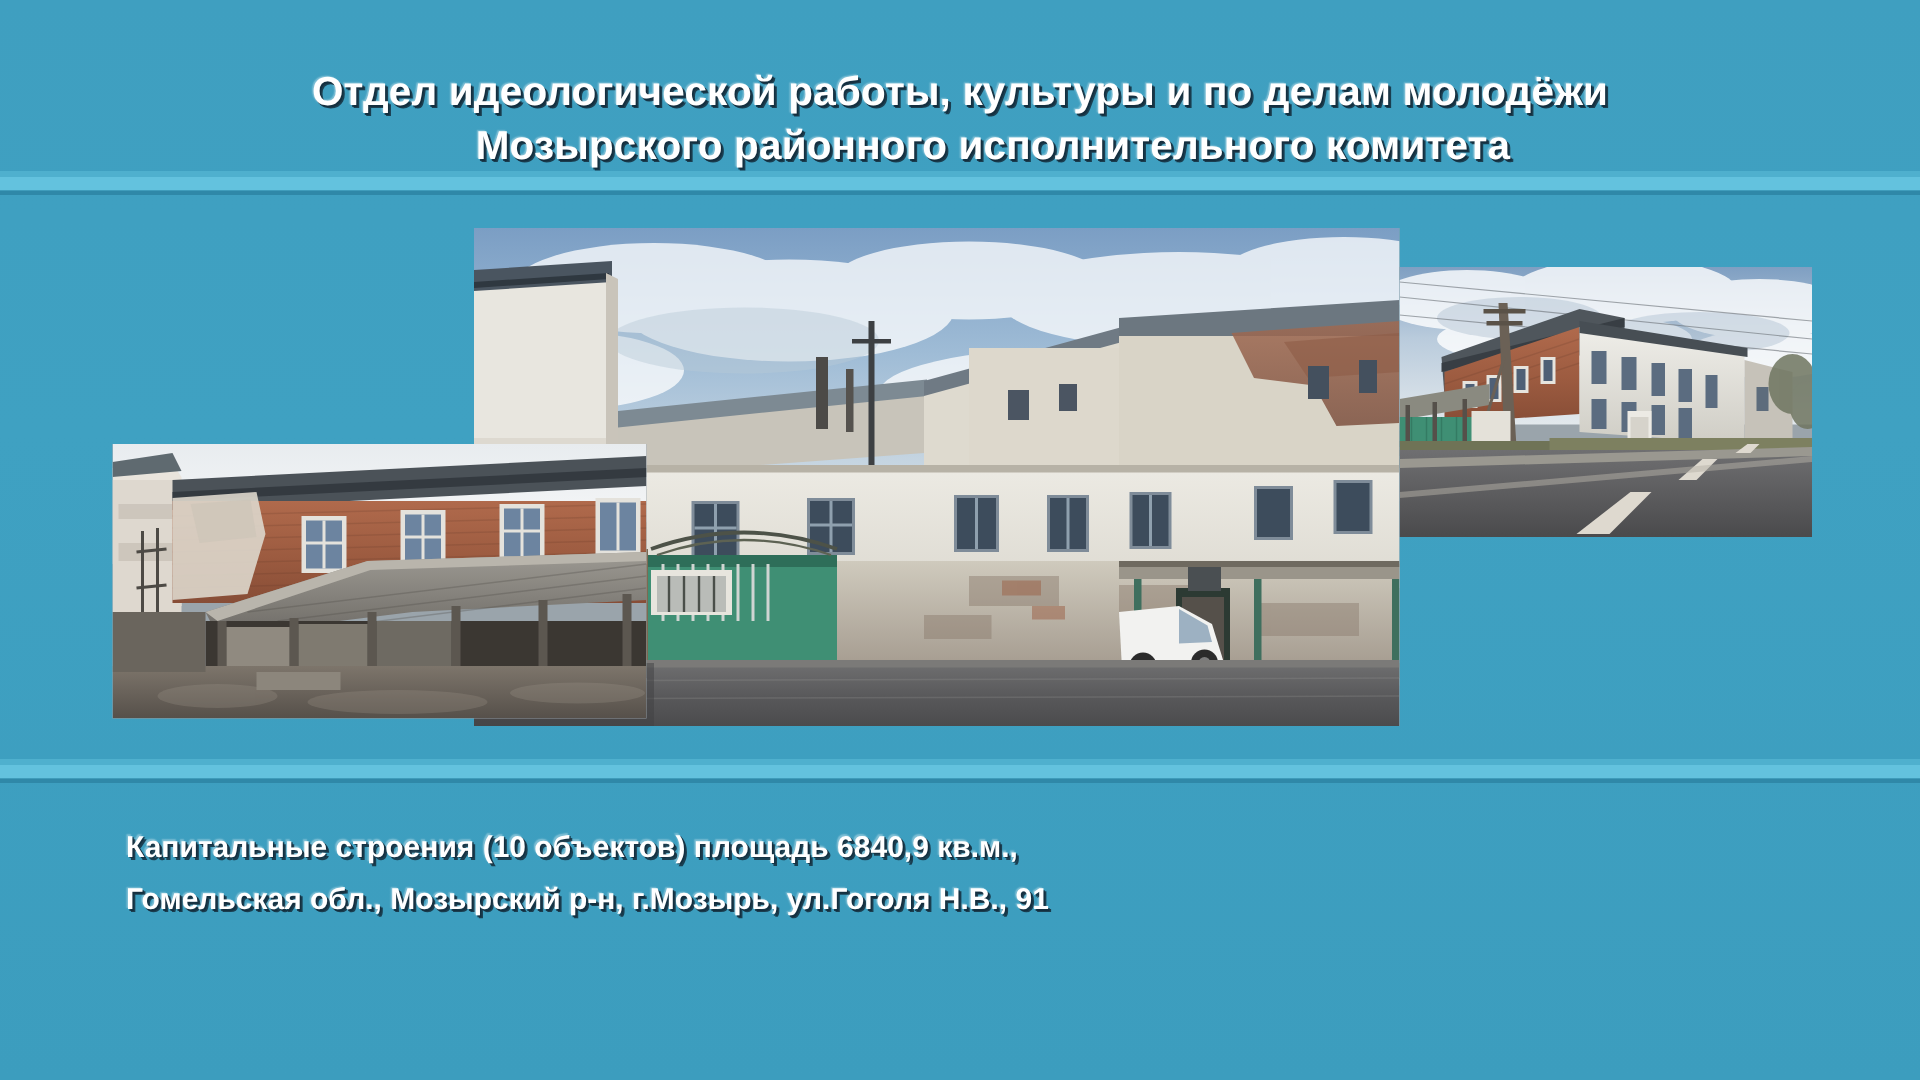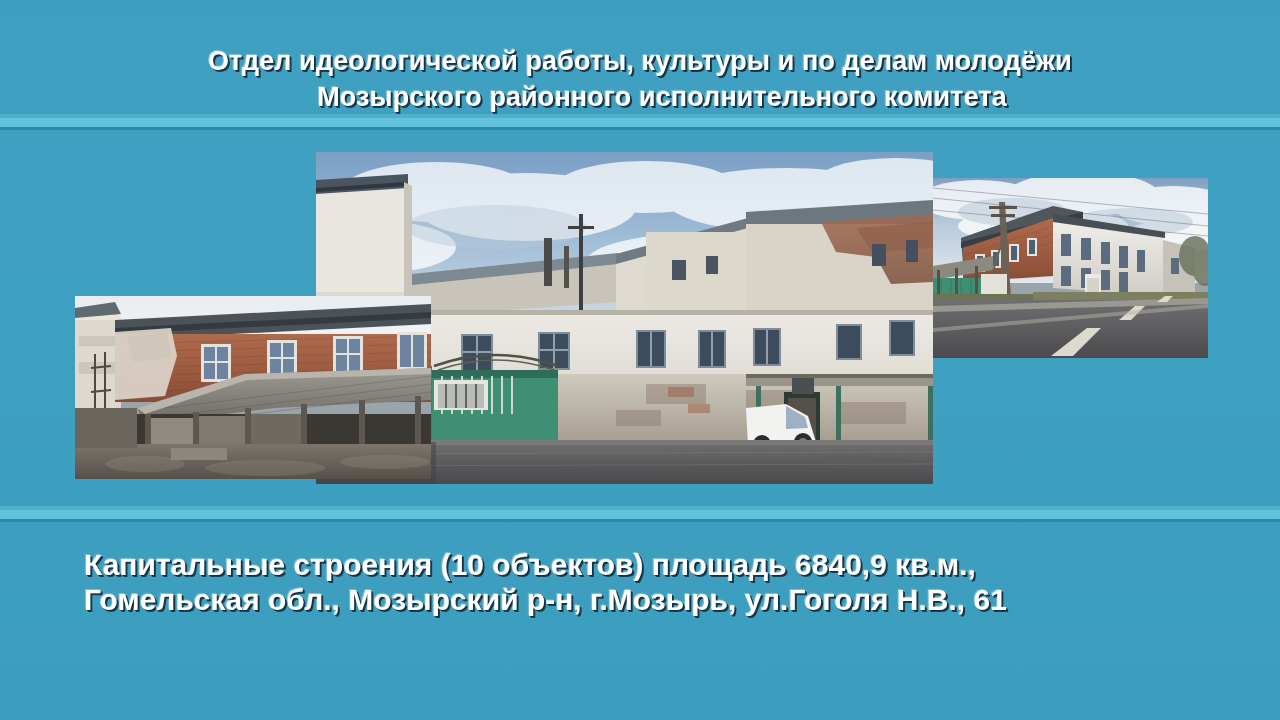--- a/index.html
+++ b/index.html
@@ -68,21 +68,21 @@
     white-space: nowrap;
   }
   #title-line-1 { top: 44px; }
   #title-line-2 { top: 80px; padding-left: 22px; }
 
   .caption-line {
     position: absolute;
     left: 84px;
     color: #ffffff;
     font-weight: bold;
-    font-size: 30px;
+    font-size: 20px;
     line-height: 34px;
     text-shadow:
        2px 2px 0 rgba(20,45,60,0.85),
        1px 1px 0 rgba(20,45,60,0.85),
       -1px -1px 1px rgba(255,255,255,0.35);
     white-space: nowrap;
   }
   #caption-line-1 { top: 548px; }
   #caption-line-2 { top: 583px; }
 
@@ -532,15 +532,15 @@
 
       <polygon points="0,150 275,126 275,130 0,154" fill="#b5b2a8" opacity="0.5"></polygon>
     </svg>
   </div>
 
   <div class="band-soft" id="divider-bottom-soft"></div>
   <div class="band-light" id="divider-bottom-light"></div>
   <div class="band-dark" id="divider-bottom-dark"></div>
 
   <div class="caption-line" id="caption-line-1">Капитальные строения (10 объектов)   площадь 6840,9 кв.м.,</div>
-  <div class="caption-line" id="caption-line-2">Гомельская обл., Мозырский р-н, г.Мозырь, ул.Гоголя Н.В., 61</div>
+  <div class="caption-line" id="caption-line-2">Гомельская обл., Мозырский р-н, г.Мозырь, ул.Гоголя Н.В., 91</div>
 
 </div>
 
 </body></html>

